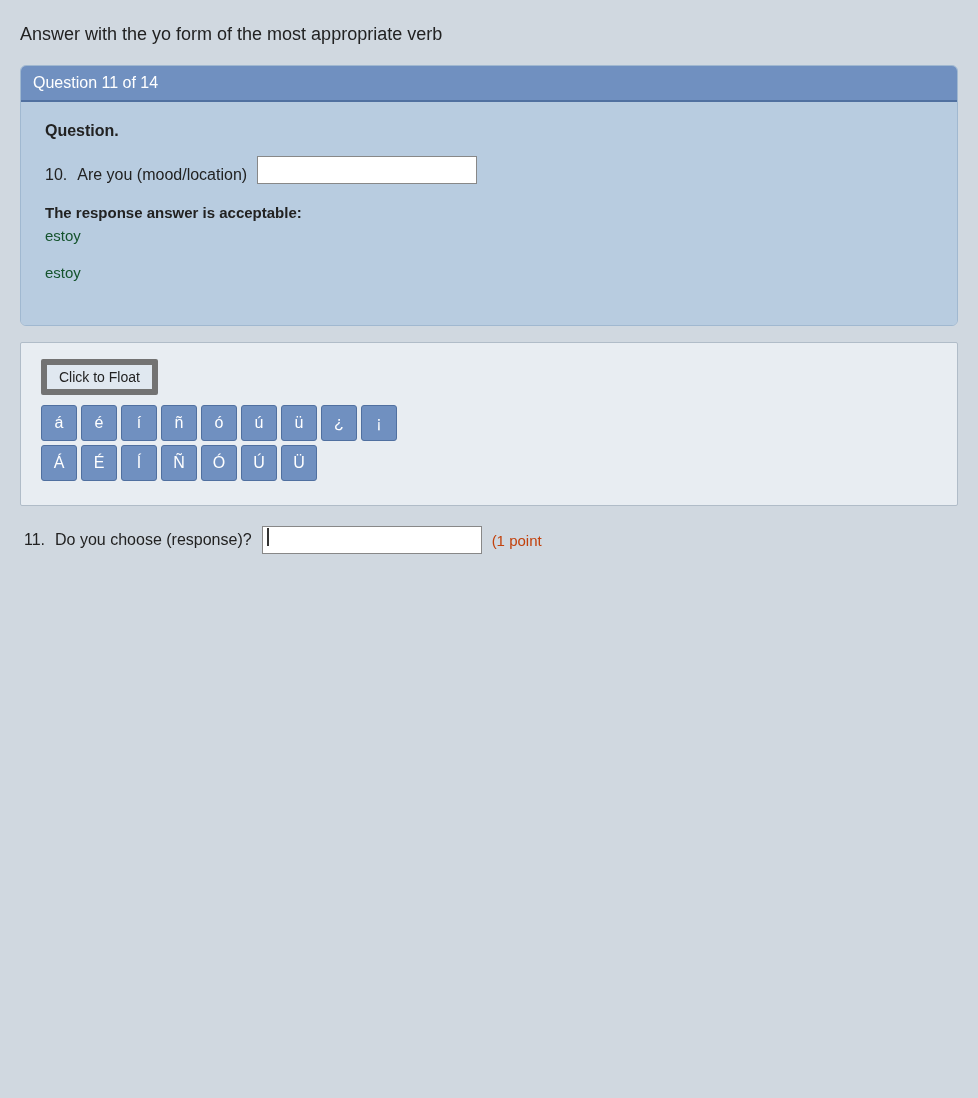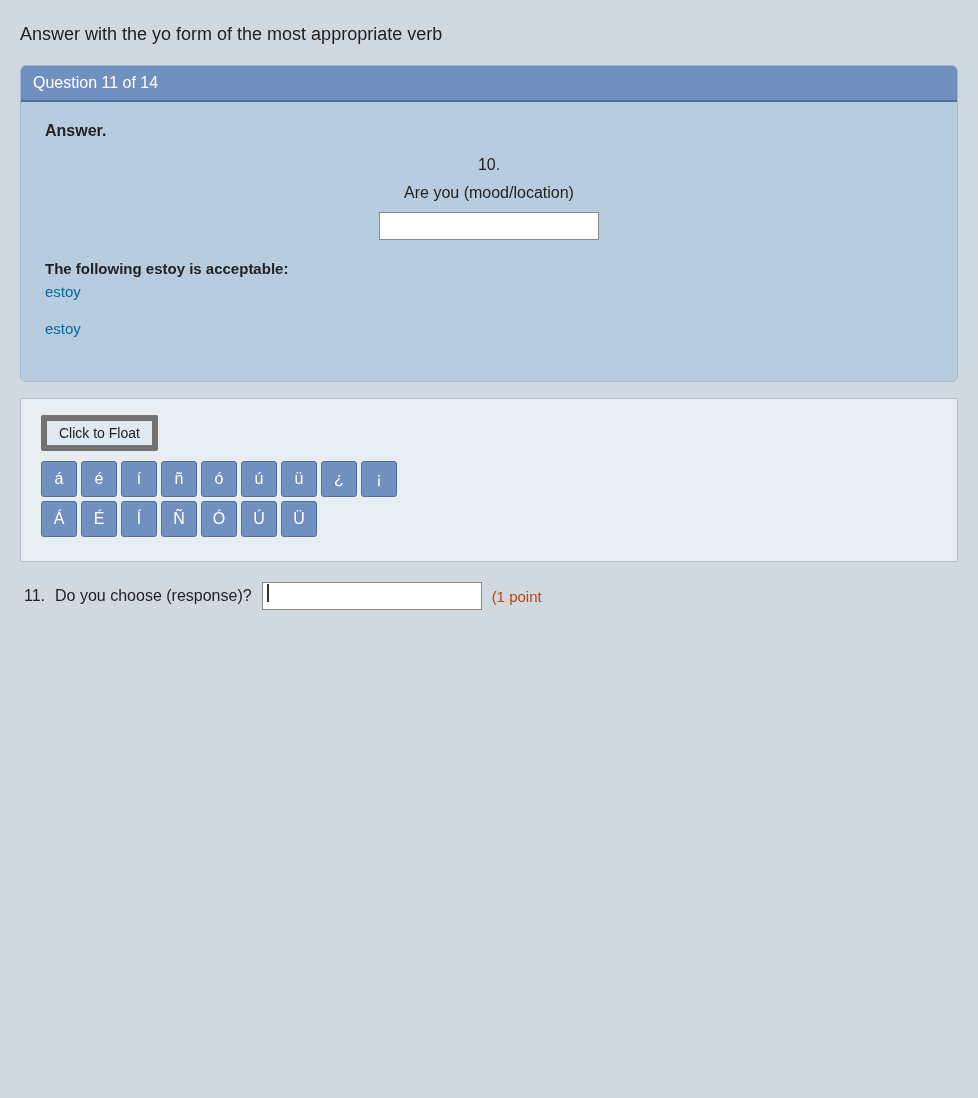--- a/index.html
+++ b/index.html
@@ -44,23 +44,22 @@
       font-size: 16px;
       color: #222;
       margin-bottom: 16px;
     }
 
     .question-text {
       font-size: 16px;
       color: #222;
       margin-bottom: 20px;
       display: flex;
-      align-items: center;
+      align-items: flex-end;
       gap: 10px;
-      flex-direction: column;
     }
 
     .answer-input-display {
       width: 220px;
       height: 28px;
       background: #fff;
       border: 1px solid #888;
       display: inline-block;
     }
 
@@ -70,21 +69,21 @@
 
     .answer-section-label {
       font-weight: bold;
       font-size: 15px;
       color: #222;
       margin-bottom: 6px;
     }
 
     .answer-value {
       font-size: 15px;
-      color: #0369a1;
+      color: #14532d;
       margin-left: 0;
     }
 
     .keyboard-panel {
       background: #e8edf2;
       border: 1px solid #b0bcc8;
       border-radius: 2px;
       padding: 16px 20px 20px 20px;
       margin-bottom: 20px;
     }
@@ -156,30 +155,30 @@
   </style>
 </head>
 <body>
 
 <p class="page-instruction">Answer with the yo form of the most appropriate verb</p>
 
 <div class="question-card">
   <div class="question-header">Question 11 of 14</div>
 
   <div class="question-body">
-    <div class="correct-label">Answer.</div>
+    <div class="correct-label">Question.</div>
 
     <div class="question-text">
       <span>10.</span>
       <span>Are you (mood/location)</span>
       <span class="answer-input-display"></span>
     </div>
 
     <div class="answer-section">
-      <div class="answer-section-label">The following estoy is acceptable:</div>
+      <div class="answer-section-label">The response answer is acceptable:</div>
       <div class="answer-value">estoy</div>
     </div>
 
     <div class="answer-section">
       <div class="answer-value">estoy</div>
     </div>
   </div>
 </div>
 
 <div class="keyboard-panel">

